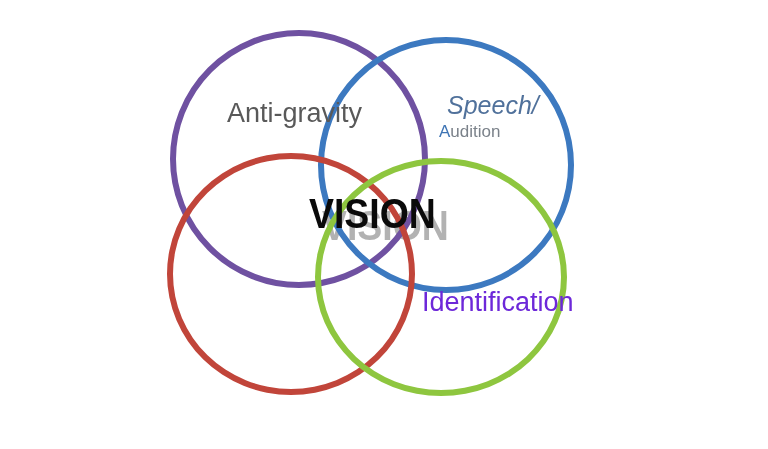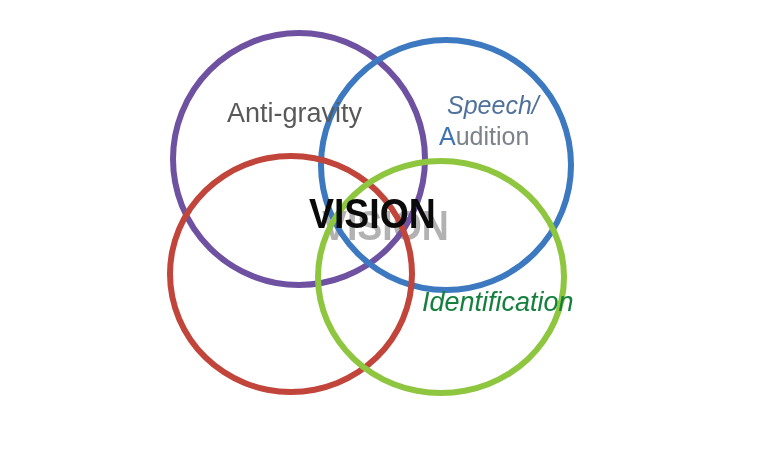--- a/index.html
+++ b/index.html
@@ -28,21 +28,21 @@
   .c-ident     { left: 315px; top: 158px; width: 252px; height: 238px; z-index: 5; }
 
   .label {
     position: absolute;
     white-space: nowrap;
     z-index: 6;
     line-height: 1.1;
   }
   .l-anti      { left: 192px; top: 99px;  font-size: 27px; margin-left: 35px; }
   .l-speech1   { left: 447px; top: 92px;  font-size: 25px; font-style: italic; }
-  .l-speech2   { left: 439px; top: 123px; font-size: 25px; }
+  .l-speech2   { left: 439px; top: 123px; font-size: 17px; }
   .l-centering { left: 185px; top: 284px; font-size: 29px; }
   .l-ident     { left: 422px; top: 288px; font-size: 27px; }
 
   .vision {
     position: absolute;
     font-size: 43px;
     font-weight: bold;
     letter-spacing: 0px;
     white-space: nowrap;
     transform: scaleX(0.87);
@@ -66,17 +66,17 @@
 
   <div class="label l-anti" style="color: rgb(89, 89, 89);">Anti-gravity</div>
 
   <div class="label l-speech1" style="color: rgb(80, 113, 155);">Speech/</div>
 
   <div class="label l-speech2">
     <span style="color: rgb(62, 116, 180);">A</span><span style="color: rgb(123, 130, 138);">udition</span>
   </div>
 
 
-  <div class="label l-ident" style="color: #15803d; font-style: italic;">Identification</div>
+  <div class="label l-ident" style="color: #6d28d9;">Identification</div>
 
   <div class="vision vision-main" style="color: rgb(10, 10, 10);">VISION</div>
 
 </div>
 
 </body></html>

